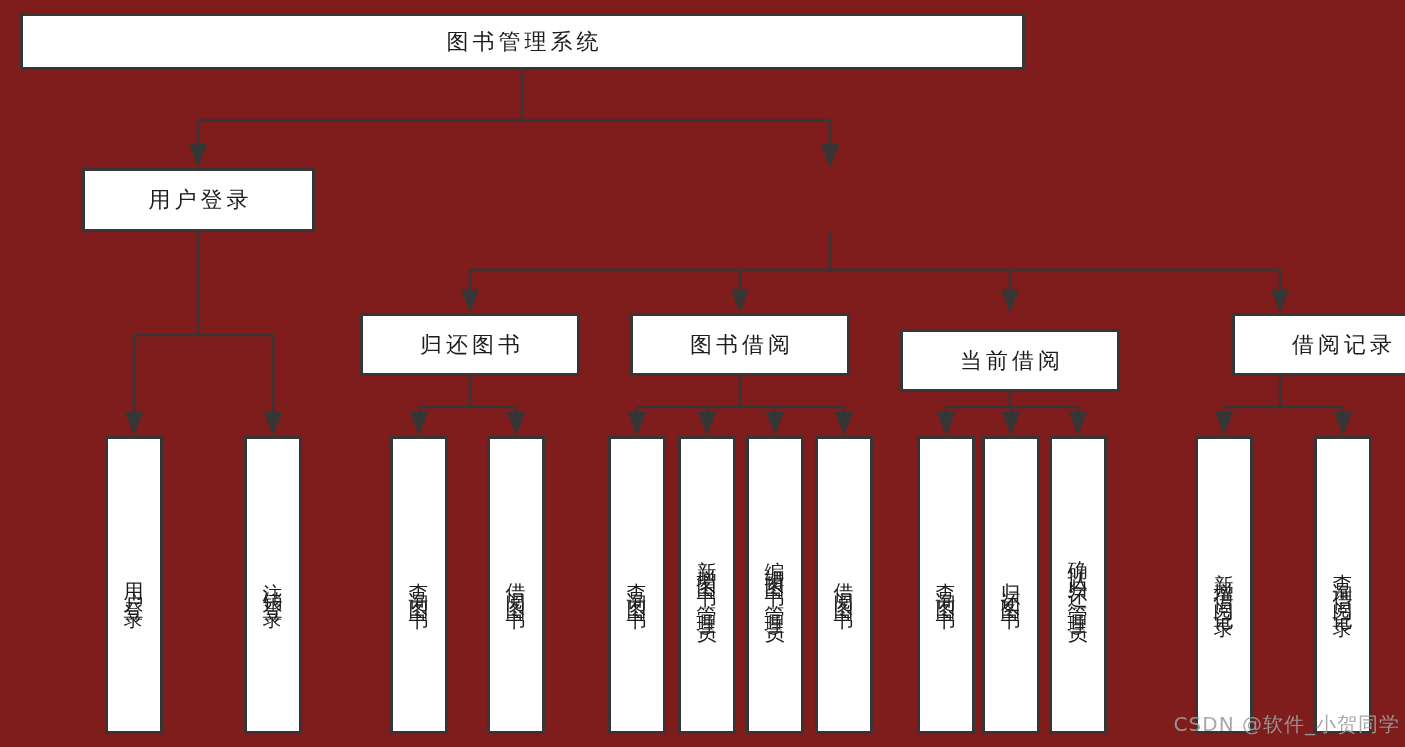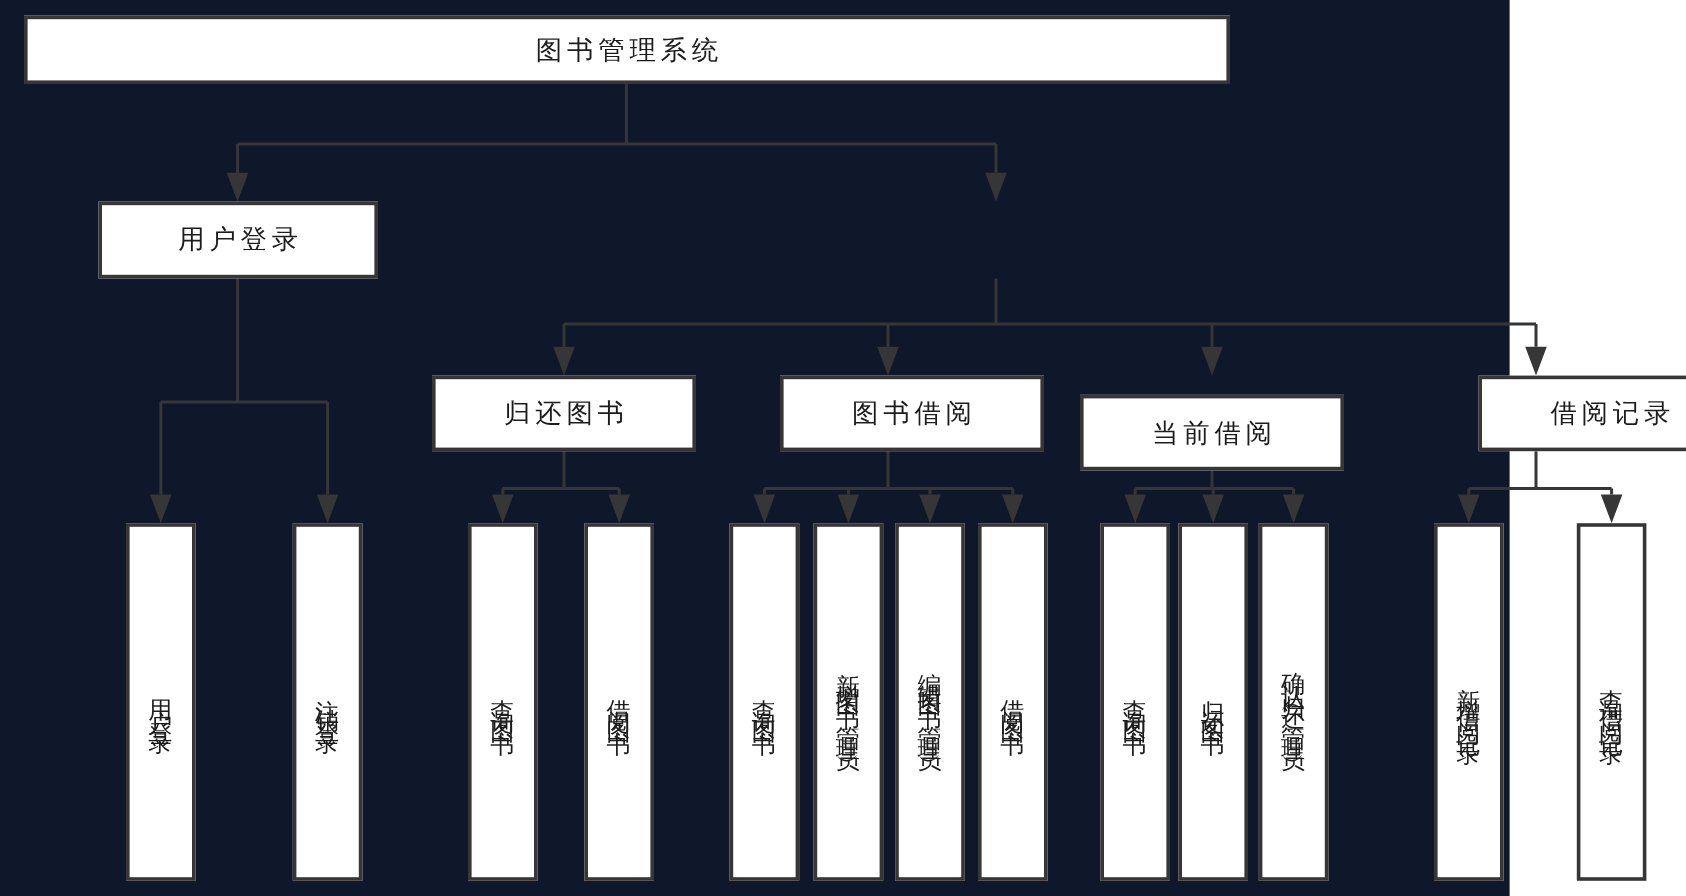--- a/index.html
+++ b/index.html
@@ -4,22 +4,22 @@
 <style>
   * { margin: 0; padding: 0; box-sizing: border-box; }
   html, body { background: #ffffff; }
   body {
     width: 1405px; height: 747px;
     font-family: "DejaVu Sans", "Liberation Sans", sans-serif;
     overflow: hidden;
   }
   .diagram {
     position: relative;
-    width: 1258px; height: 747px;
-    background: #0f172a;
+    width: 1405px; height: 747px;
+    background: #7f1d1d;
   }
   svg.connectors {
     position: absolute; left: 0; top: 0;
     width: 1405px; height: 747px;
     z-index: 1;
   }
   .node {
     position: absolute;
     background: #ffffff;
     border: 3px solid #363636;
@@ -31,21 +31,21 @@
     font-size: 22px;
     letter-spacing: 4px;
     text-indent: 4px; 
     white-space: nowrap;
   }
   .root-node  { left: 20px;  top: 13px;  width: 1005px; height: 57px; }
   .l2-a { left: 82px;  top: 168px; width: 233px; height: 64px; }
   .l2-b { left: 712px; top: 168px; width: 235px; height: 64px; }
   .l3   { top: 313px; width: 220px; height: 63px; }
   .l3-a { left: 360px; }
-  .l3-b { left: 630px; margin-left: 20px; }
+  .l3-b { left: 630px; }
   .l3-c { left: 900px; margin-top: 16px; }
   .l3-d { left: 1232px; }
   .leaf { top: 436px; width: 58px; height: 298px; }
   .vtext {
     writing-mode: vertical-rl;
     text-orientation: mixed;
     font-size: 20px;
     letter-spacing: 9px;
     line-height: 1.1;
     color: #1c1c1c;
@@ -147,14 +147,15 @@
   <div class="node leaf" style="left:1049px">
     <span class="vtext">确认归还（管理员）</span>
   </div>
   <div class="node leaf" style="left:1195px">
     <span class="vtext">新增借阅记录</span>
   </div>
   <div class="node leaf" style="left:1314px">
     <span class="vtext">查询借阅记录</span>
   </div>
 
+  <div class="watermark">CSDN @软件_小贺同学</div>
 
 </div>
 
 </body></html>

